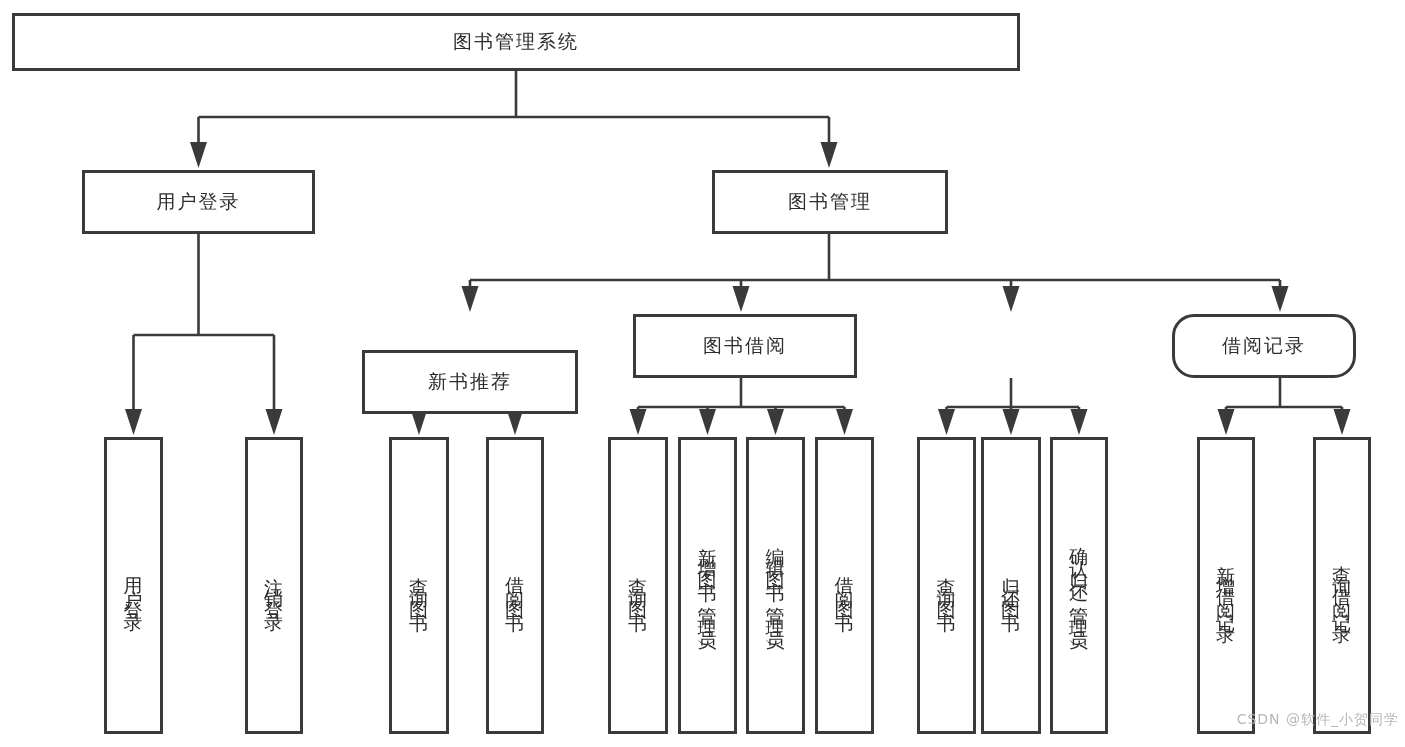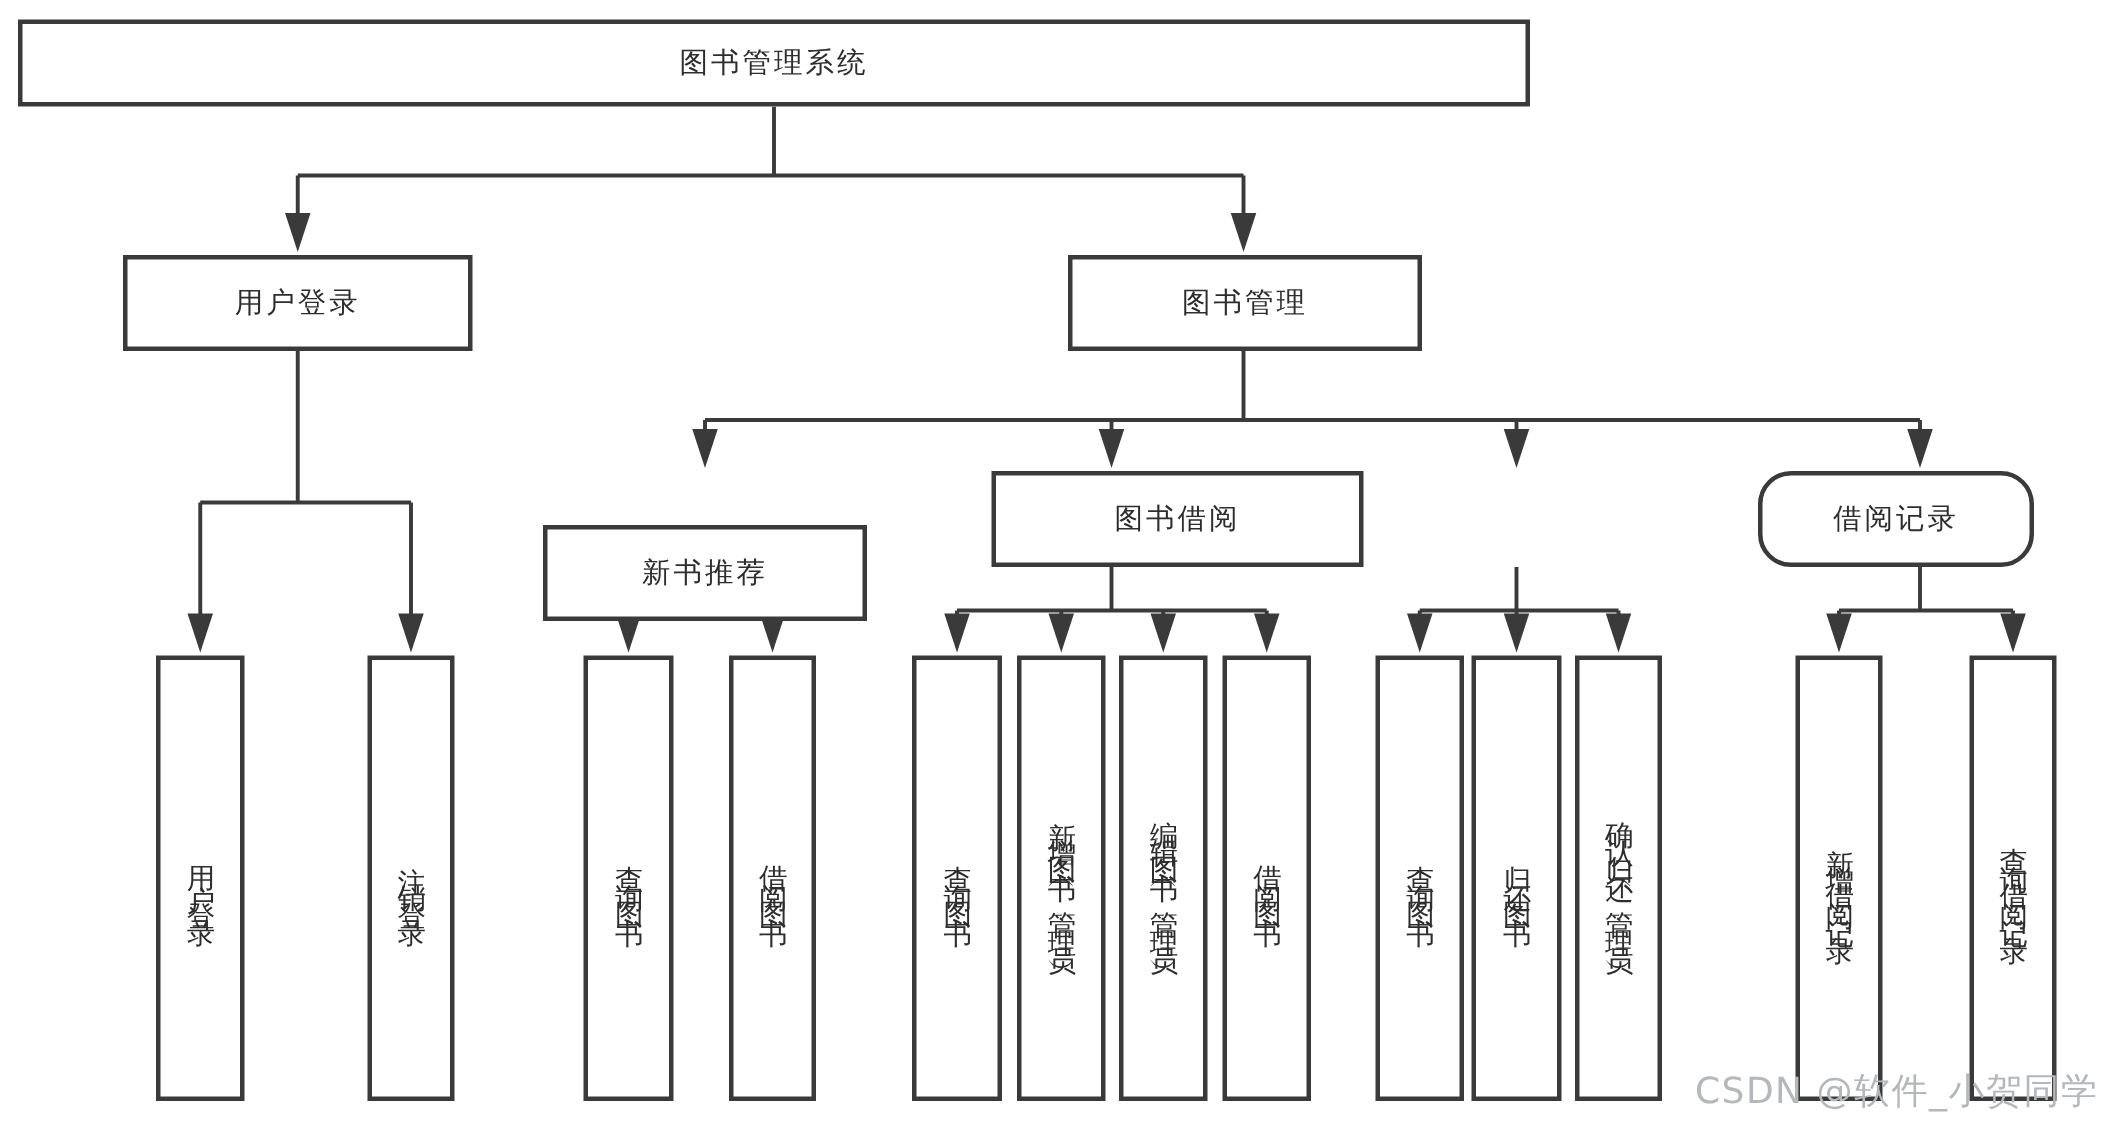--- a/index.html
+++ b/index.html
@@ -13,21 +13,21 @@
     border:3px solid #3a3a3a; display:flex; align-items:center; justify-content:center;
     color:#2d2d2d; z-index:2;
   }
   .hlabel { font-size:19px; letter-spacing:2px; white-space:nowrap; }
   .vbox .vlabel {
     writing-mode:vertical-rl; text-orientation:mixed;
     font-size:19px; letter-spacing:12px; line-height:1; white-space:nowrap;
   }
   .watermark {
     position:absolute; top:711px; right:6px; z-index:5;
-    font-size:24px; color:#b4b7bb; letter-spacing:1px; white-space:nowrap;
+    font-size:14px; color:#b4b7bb; letter-spacing:1px; white-space:nowrap;
   }
 </style>
 </head>
 <body>
 
 <div class="canvas">
 
   <svg class="connectors" width="1405" height="747" viewBox="0 0 1405 747">
     <g stroke="#3a3a3a" stroke-width="2.6" fill="none">
 
@@ -75,21 +75,21 @@
   <div class="box" style="left:82px; top:170px; width:233px; height:64px;">
     <span class="hlabel">用户登录</span>
   </div>
   <div class="box" style="left:712px; top:170px; width:236px; height:64px;">
     <span class="hlabel">图书管理</span>
   </div>
 
   <div class="box" style="left:362px; top:314px; width:216px; height:64px;margin-top:36px;">
     <span class="hlabel">新书推荐</span>
   </div>
-  <div class="box" style="left:633px; top:314px; width:248px; height:64px;margin-left:28px;">
+  <div class="box" style="left:633px; top:314px; width:224px; height:64px;">
     <span class="hlabel">图书借阅</span>
   </div>
   <div class="box" style="left:1172px; top:314px; width:184px; height:64px;border-radius:22px;">
     <span class="hlabel">借阅记录</span>
   </div>
 
   <div class="box vbox" style="left:104px; top:437px; width:59px; height:297px;">
     <span class="vlabel">用户登录</span>
   </div>
   <div class="box vbox" style="left:245px; top:437px; width:58px; height:297px;">

